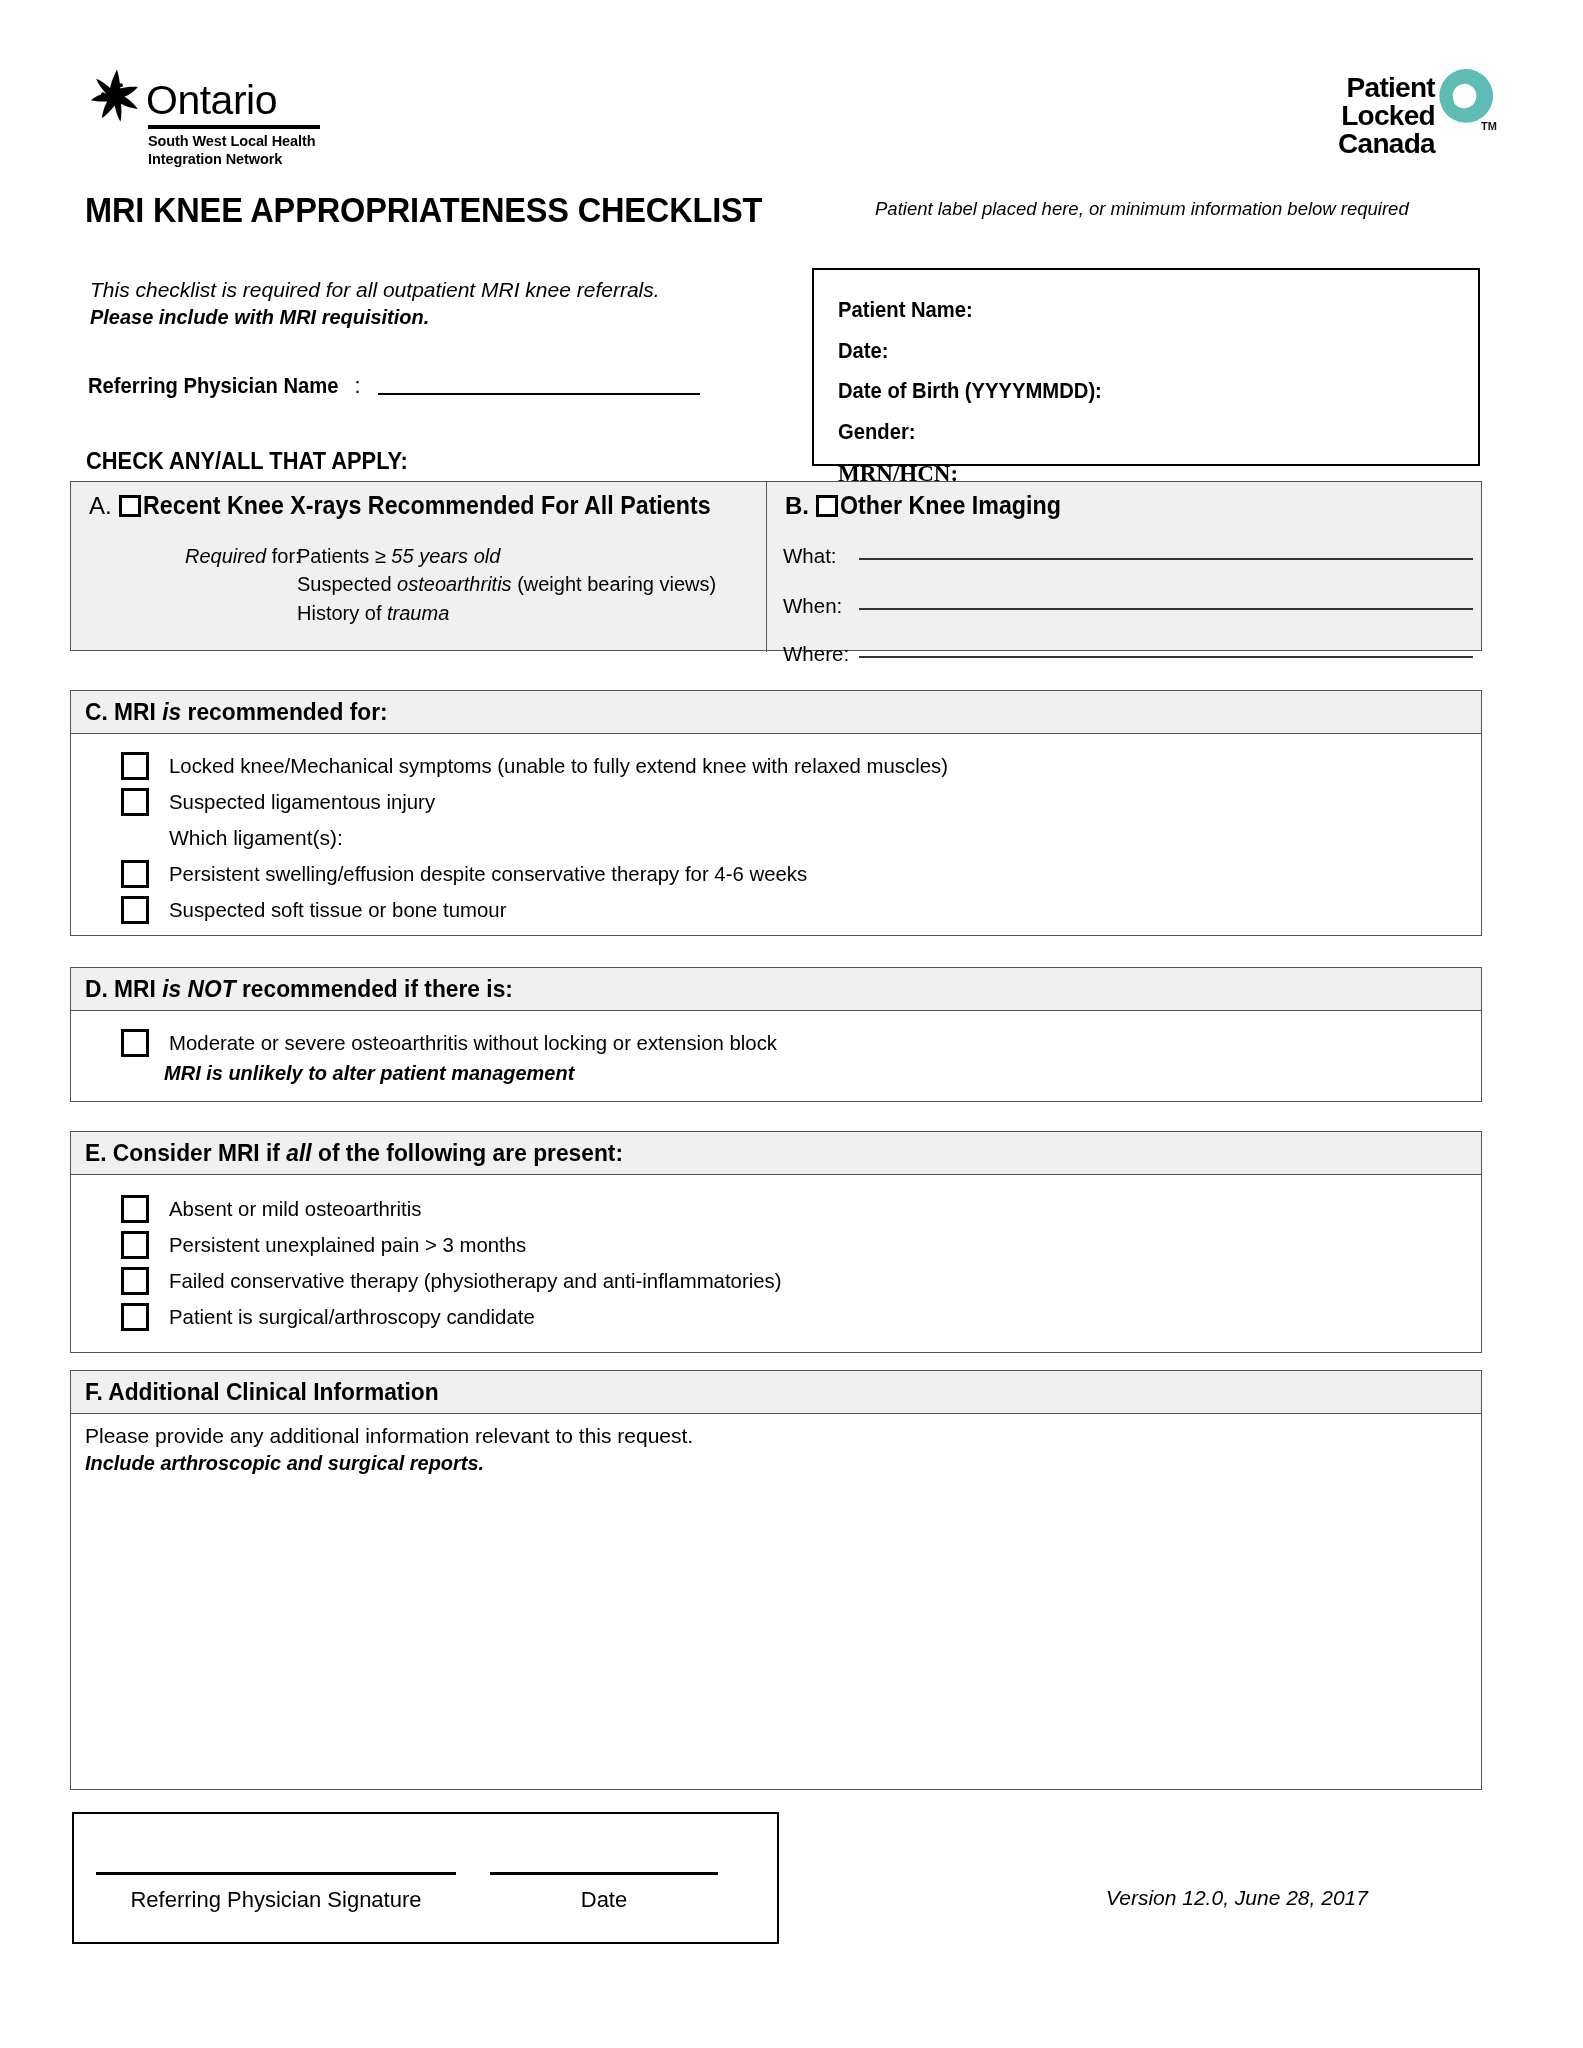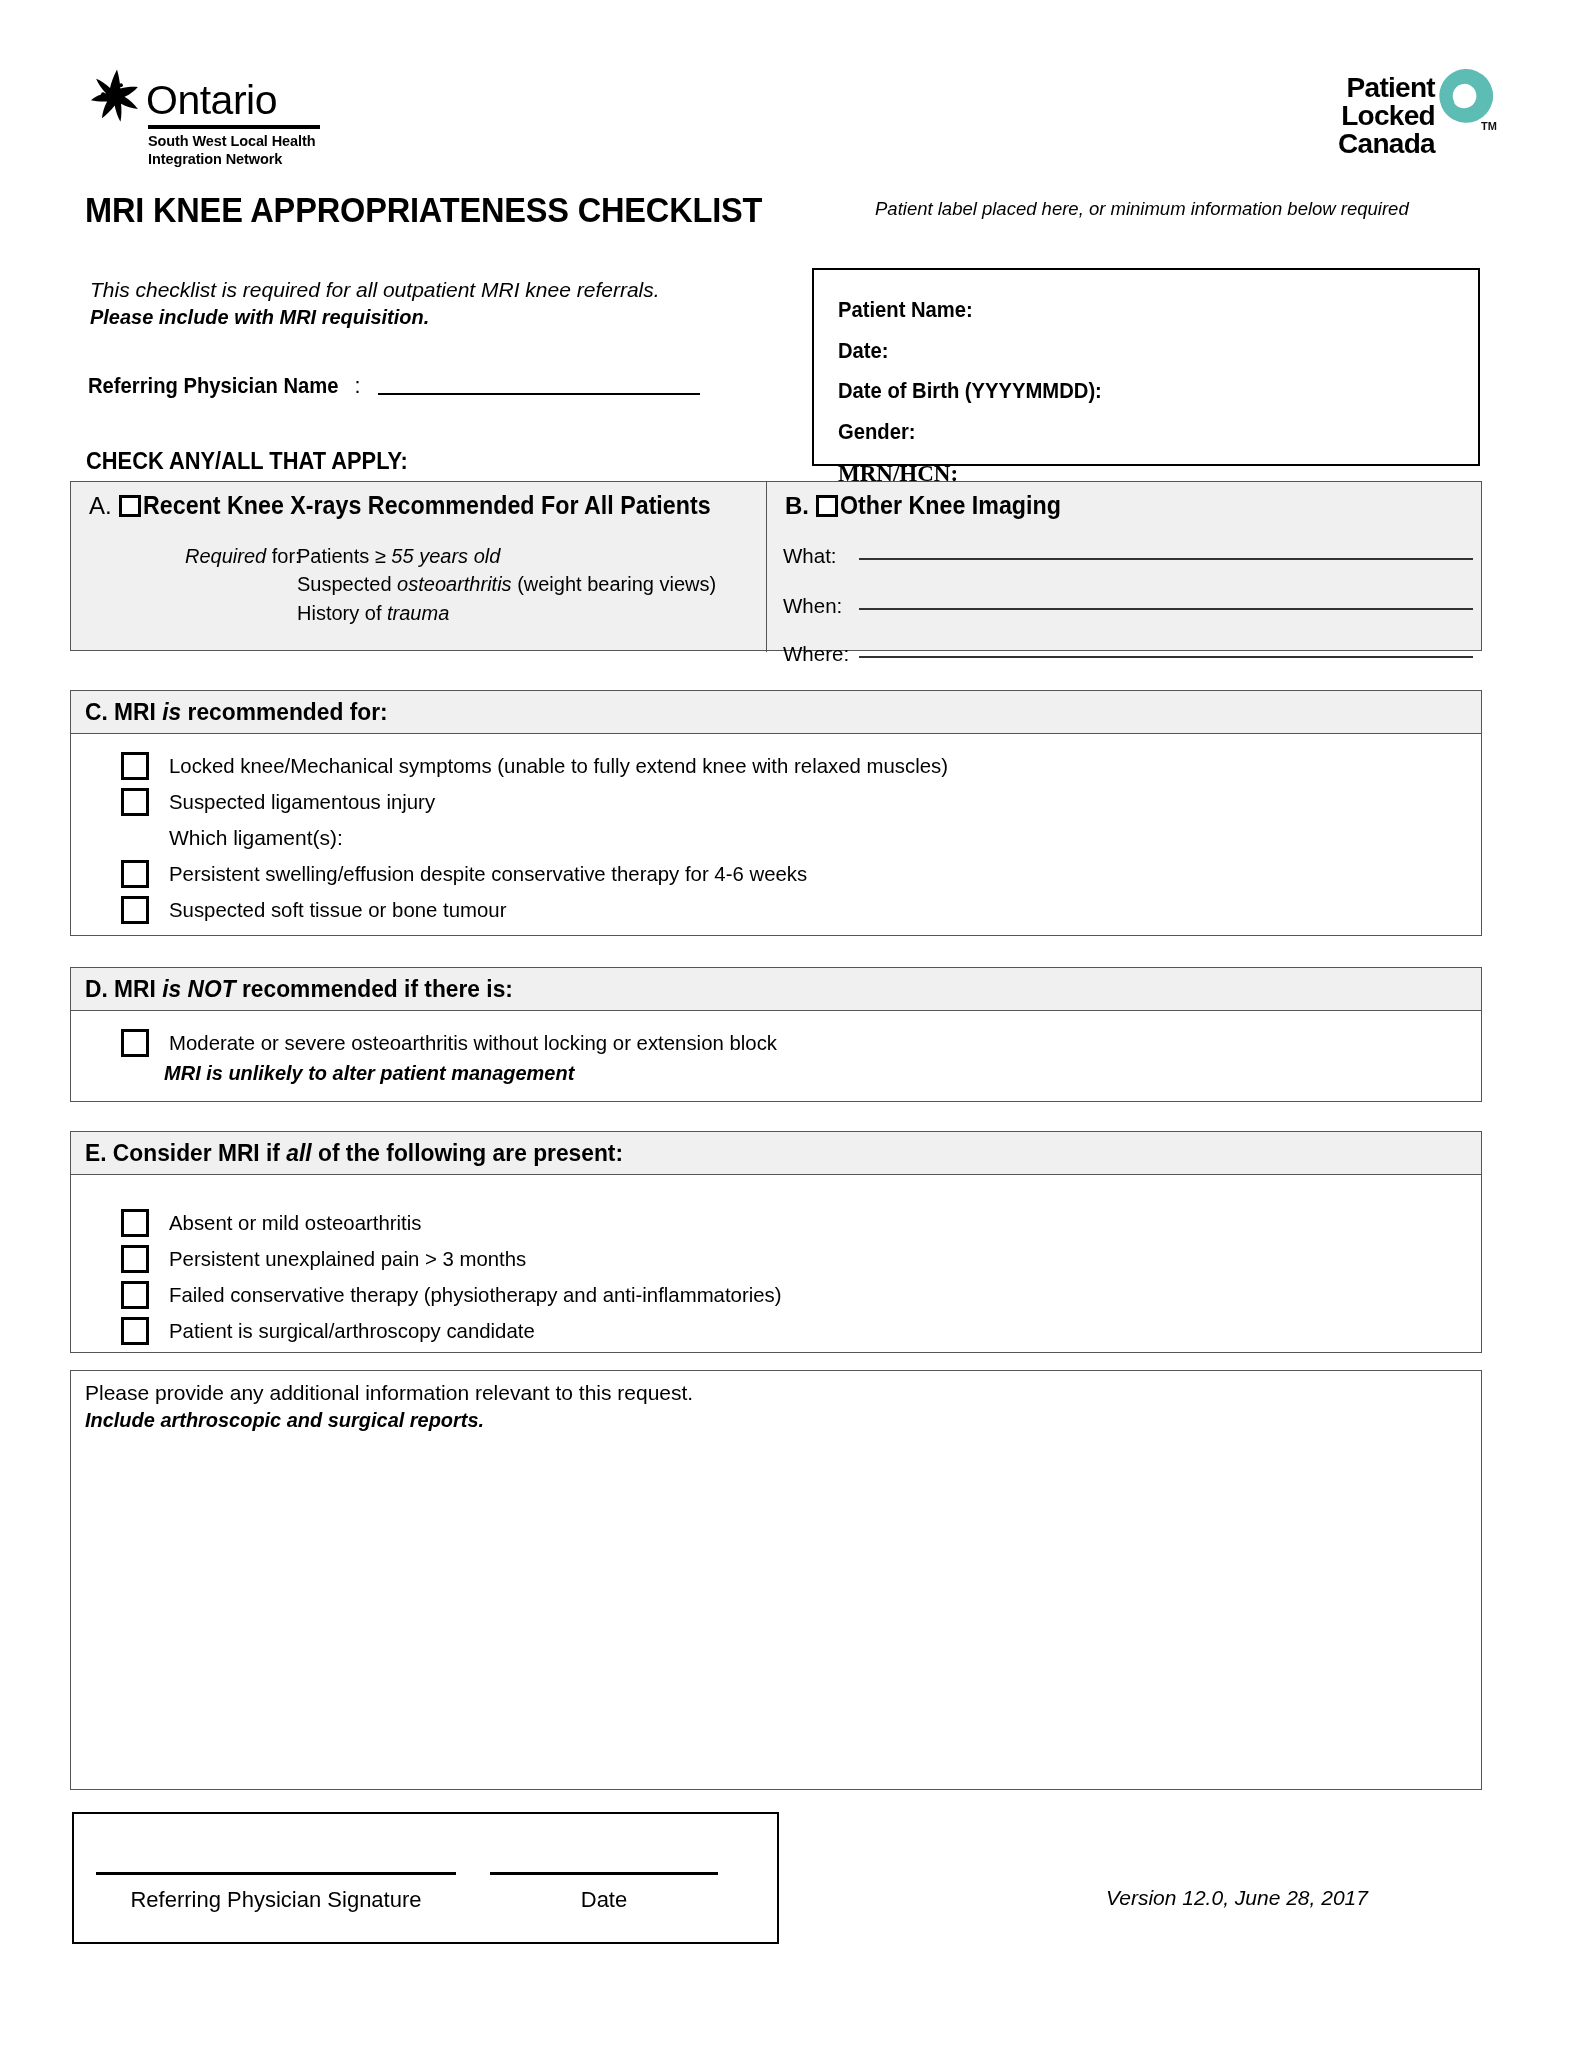--- a/index.html
+++ b/index.html
@@ -603,41 +603,44 @@
       <div class="note-ital">MRI is unlikely to alter patient management</div>
     </div>
   </div>
 
   <div class="sec" style="top:1131px; height:222px;">
     <div class="sec-head">
       <div class="sec-head-txt">
         <span>E.  Consider MRI if </span><i>all</i><span> of the following are present:</span>
       </div>
     </div>
-    <div class="sec-body" style="padding-top:30px">
+    <div class="sec-body" style="padding-top:16px">
       <div class="cb-row">
         <span class="cbox"></span>
         <span class="cb-label">Absent or mild osteoarthritis</span>
       </div>
       <div class="cb-row">
         <span class="cbox"></span>
         <span class="cb-label">Persistent unexplained pain &gt; 3 months</span>
       </div>
       <div class="cb-row">
         <span class="cbox"></span>
         <span class="cb-label">Failed conservative therapy (physiotherapy and anti-inflammatories)</span>
       </div>
       <div class="cb-row">
         <span class="cbox"></span>
         <span class="cb-label">Patient is surgical/arthroscopy candidate</span>
       </div>
     </div>
   </div>
 
   <div class="sec" style="top:1370px; height:420px;">
+    <div class="sec-head">
+      <div class="sec-head-txt">F.  Additional Clinical Information</div>
+    </div>
     <div class="sec-body">
       <div class="f-body-text">
         <div class="f-l1">Please provide any additional information relevant to this request.</div>
         <div class="f-l2">Include arthroscopic and surgical reports.</div>
       </div>
       <div style="height:300px"></div>
     </div>
   </div>
 
   <div class="sig-box">

